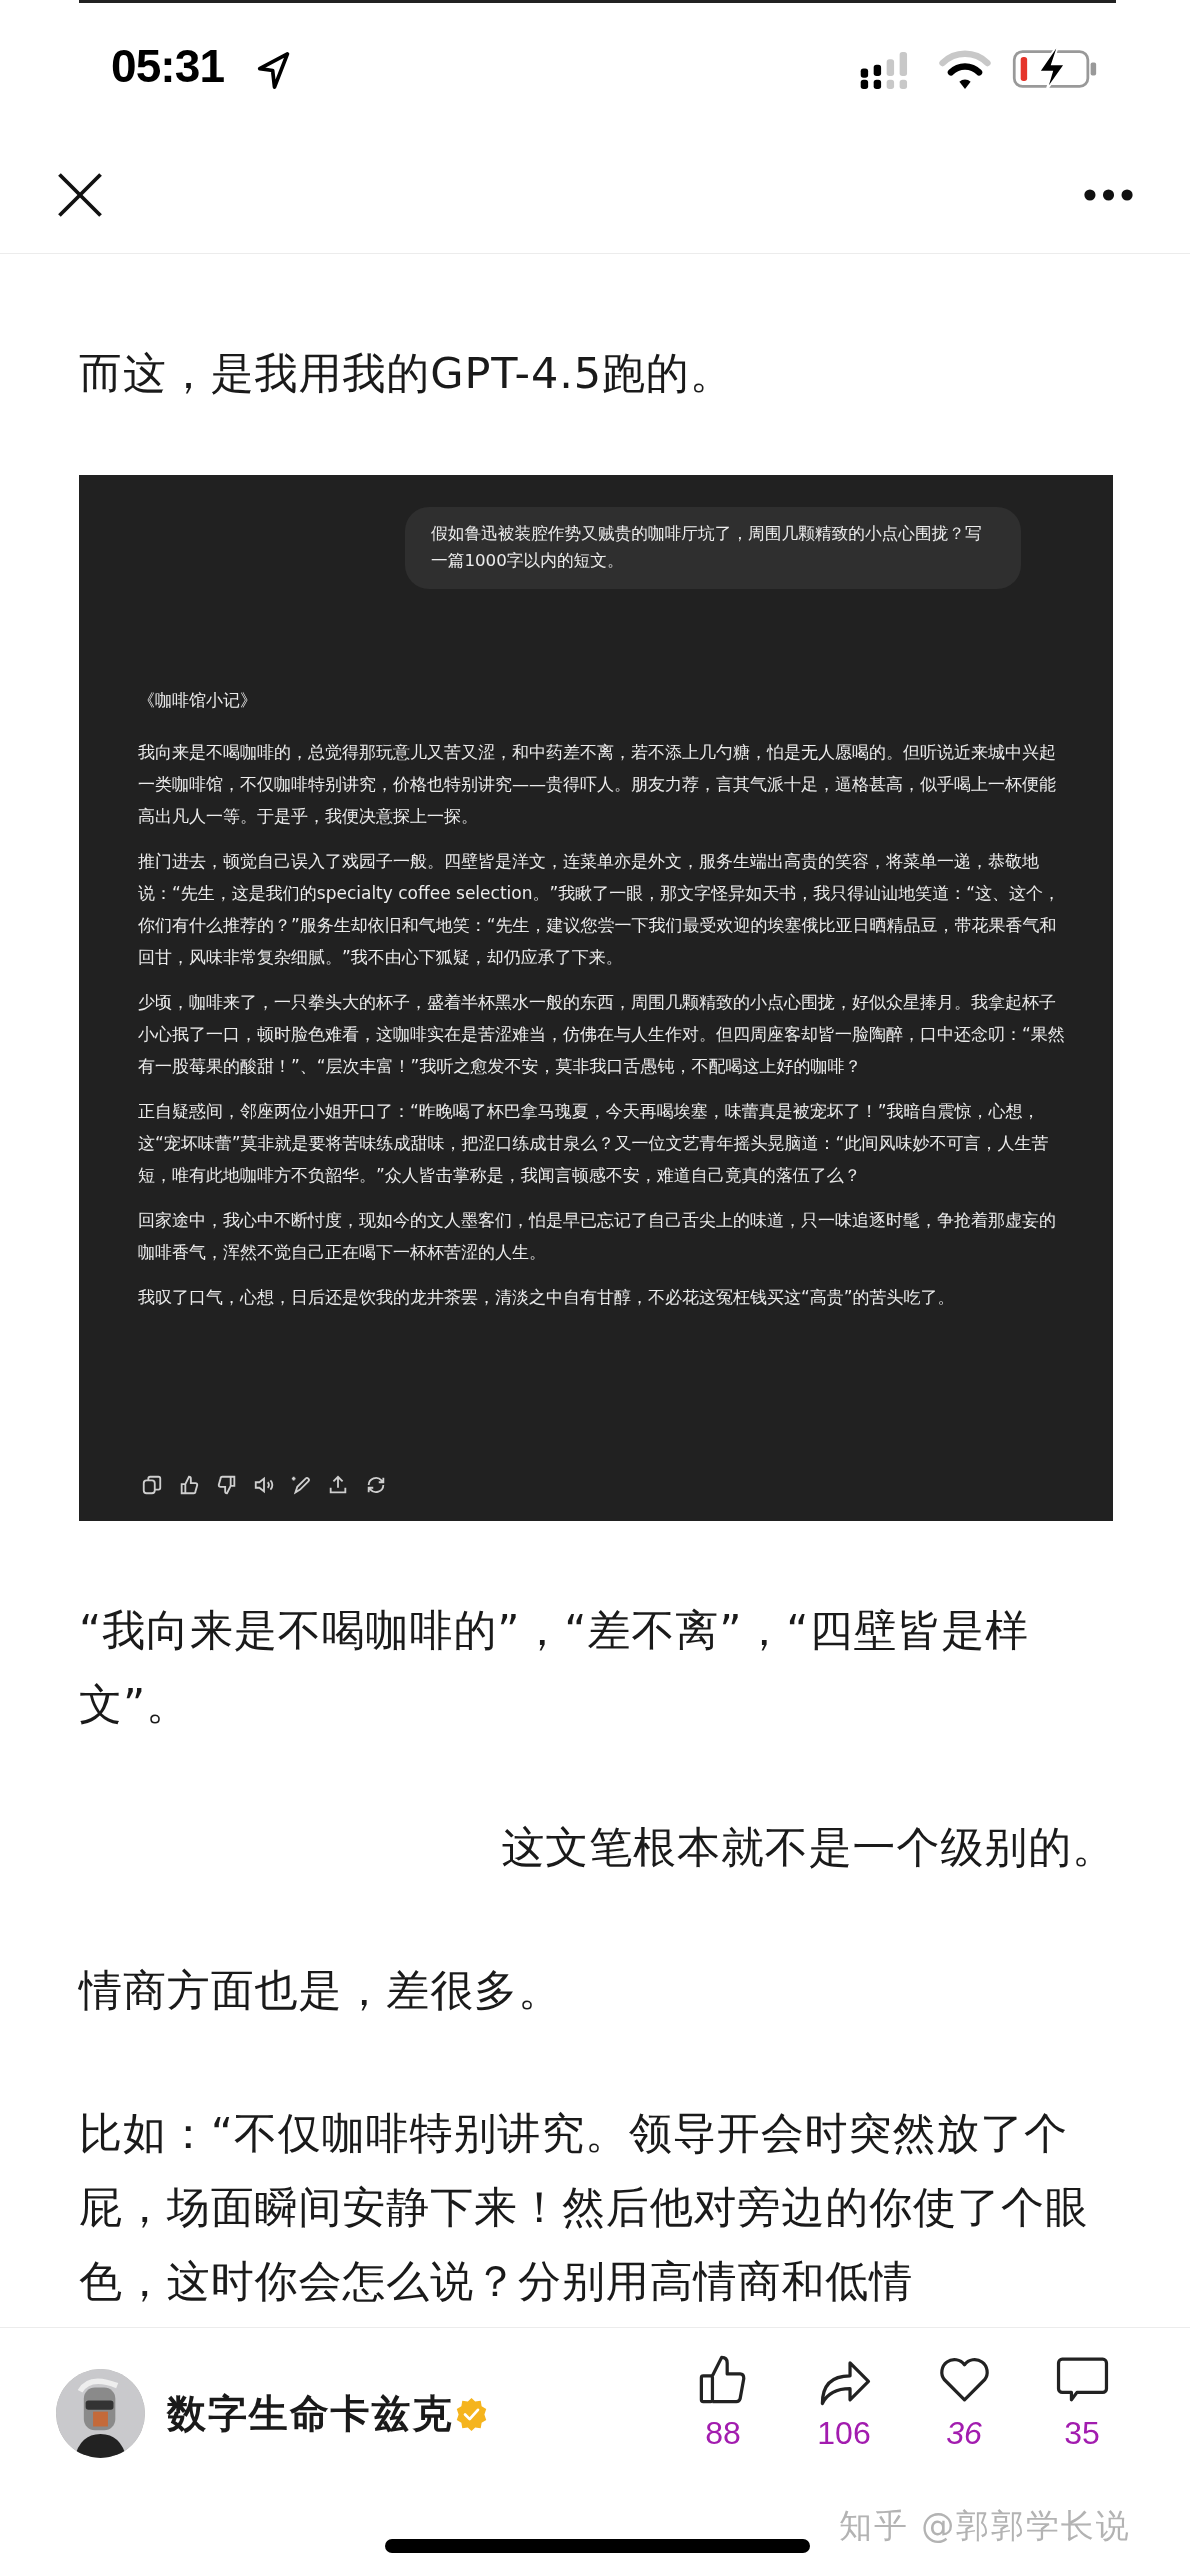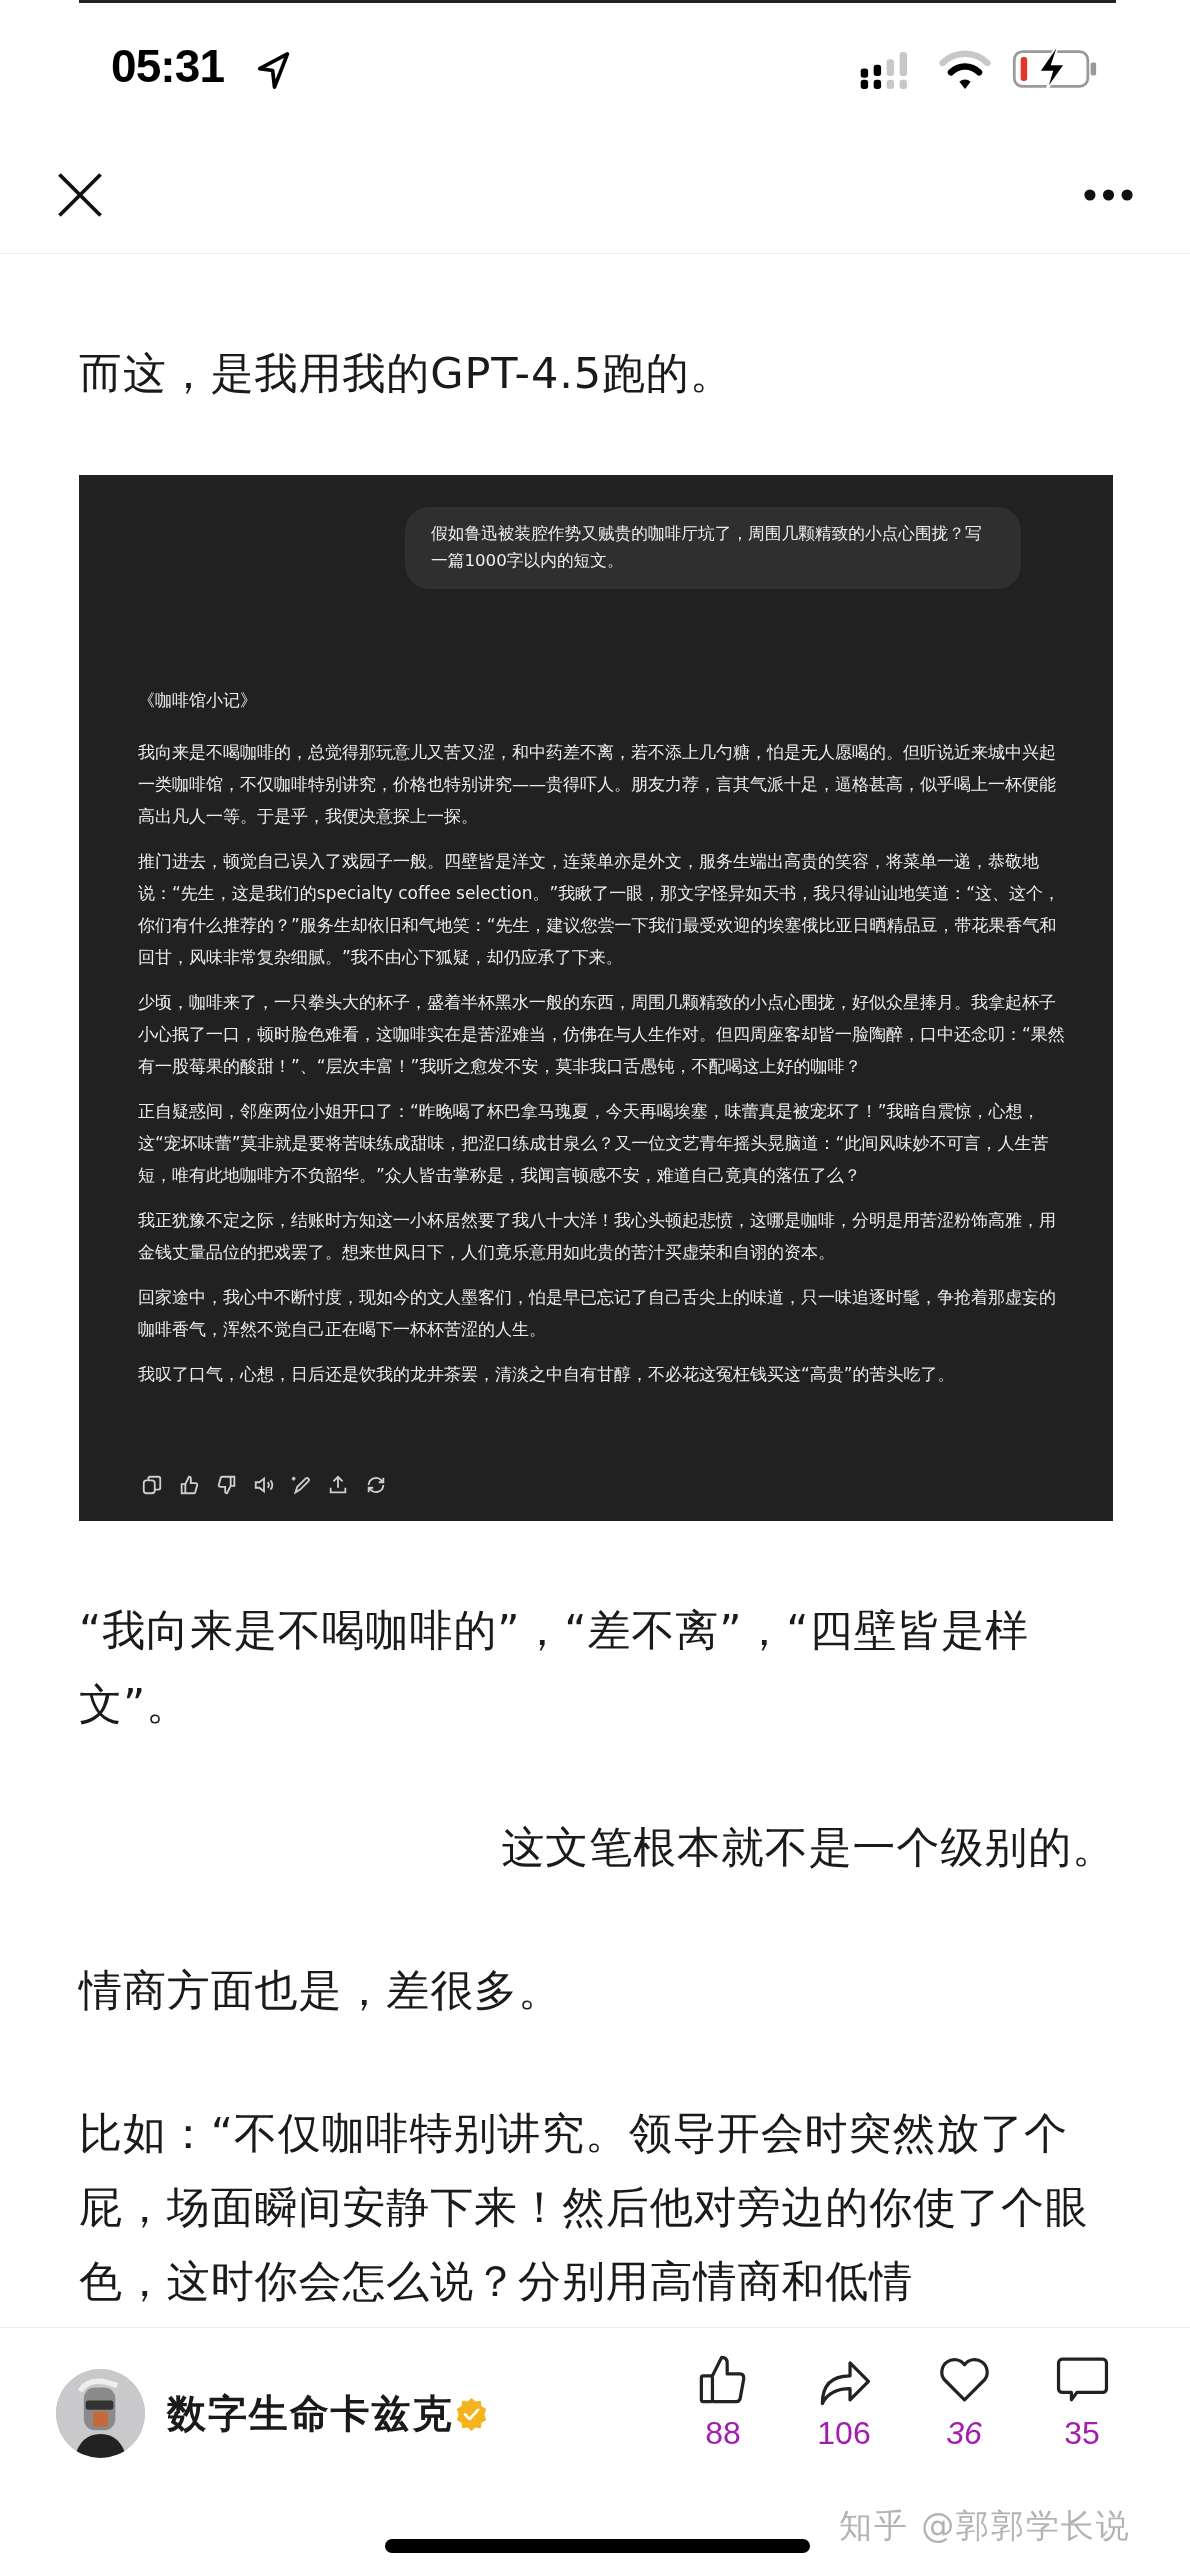--- a/index.html
+++ b/index.html
@@ -94,21 +94,20 @@
 <div class="article-text" style="top:336px;">而这，是我用我的GPT-4.5跑的。</div>
 
 <div class="chat-shot">
   <div class="user-bubble">假如鲁迅被装腔作势又贼贵的咖啡厅坑了，周围几颗精致的小点心围拢？写一篇1000字以内的短文。</div>
   <div class="chat-answer">
     <p class="chat-title">《咖啡馆小记》</p>
     <p>我向来是不喝咖啡的，总觉得那玩意儿又苦又涩，和中药差不离，若不添上几勺糖，怕是无人愿喝的。但听说近来城中兴起一类咖啡馆，不仅咖啡特别讲究，价格也特别讲究——贵得吓人。朋友力荐，言其气派十足，逼格甚高，似乎喝上一杯便能高出凡人一等。于是乎，我便决意探上一探。</p>
     <p>推门进去，顿觉自己误入了戏园子一般。四壁皆是洋文，连菜单亦是外文，服务生端出高贵的笑容，将菜单一递，恭敬地说：“先生，这是我们的specialty coffee selection。”我瞅了一眼，那文字怪异如天书，我只得讪讪地笑道：“这、这个，你们有什么推荐的？”服务生却依旧和气地笑：“先生，建议您尝一下我们最受欢迎的埃塞俄比亚日晒精品豆，带花果香气和回甘，风味非常复杂细腻。”我不由心下狐疑，却仍应承了下来。</p>
     <p>少顷，咖啡来了，一只拳头大的杯子，盛着半杯黑水一般的东西，周围几颗精致的小点心围拢，好似众星捧月。我拿起杯子小心抿了一口，顿时脸色难看，这咖啡实在是苦涩难当，仿佛在与人生作对。但四周座客却皆一脸陶醉，口中还念叨：“果然有一股莓果的酸甜！”、“层次丰富！”我听之愈发不安，莫非我口舌愚钝，不配喝这上好的咖啡？</p>
     <p>正自疑惑间，邻座两位小姐开口了：“昨晚喝了杯巴拿马瑰夏，今天再喝埃塞，味蕾真是被宠坏了！”我暗自震惊，心想，这“宠坏味蕾”莫非就是要将苦味练成甜味，把涩口练成甘泉么？又一位文艺青年摇头晃脑道：“此间风味妙不可言，人生苦短，唯有此地咖啡方不负韶华。”众人皆击掌称是，我闻言顿感不安，难道自己竟真的落伍了么？</p>
-    <p>我正犹豫不定之际，结账时方知这一小杯居然要了我八十大洋！我心头顿起悲愤，这哪是咖啡，分明是用苦涩粉饰高雅，用金钱丈量品位的把戏罢了。想来世风日下，人们竟乐意用如此贵的苦汁买虚荣和自诩的资本。</p>
     <p>回家途中，我心中不断忖度，现如今的文人墨客们，怕是早已忘记了自己舌尖上的味道，只一味追逐时髦，争抢着那虚妄的咖啡香气，浑然不觉自己正在喝下一杯杯苦涩的人生。</p>
     <p>我叹了口气，心想，日后还是饮我的龙井茶罢，清淡之中自有甘醇，不必花这冤枉钱买这“高贵”的苦头吃了。</p>
   </div>
   <div class="chat-actions">
     <span class="chat-action">
       <svg viewBox="0 0 24 24" fill="none" stroke="#cfcfcf" stroke-width="2">
           <rect x="3" y="7" width="12" height="14" rx="3"></rect>
           <path d="M8 7 V5 a2 2 0 0 1 2-2 h9 a2 2 0 0 1 2 2 v10 a2 2 0 0 1-2 2 h-4"></path>
         </svg>
     </span>

